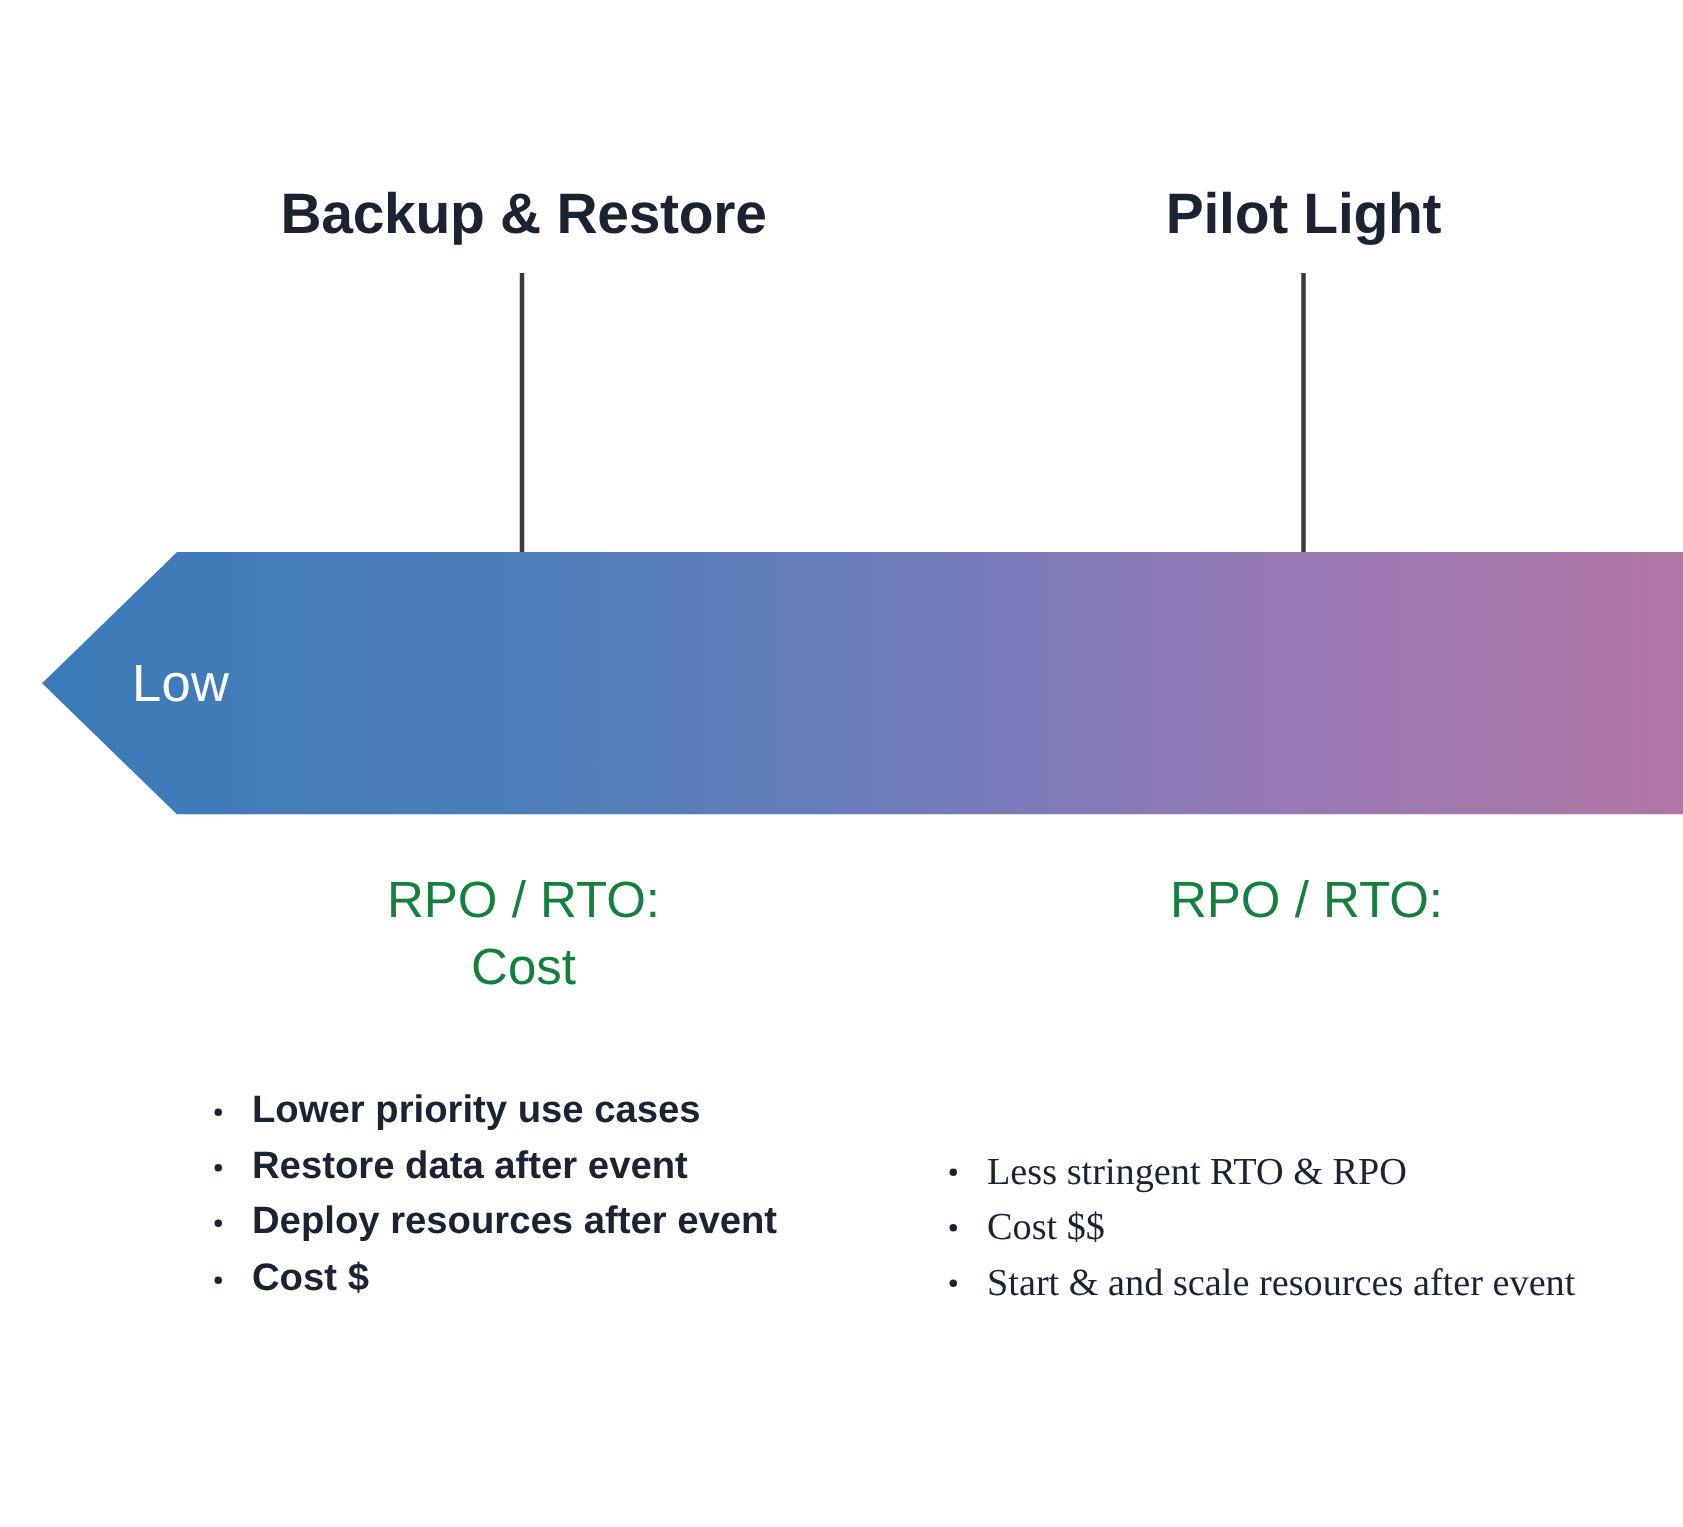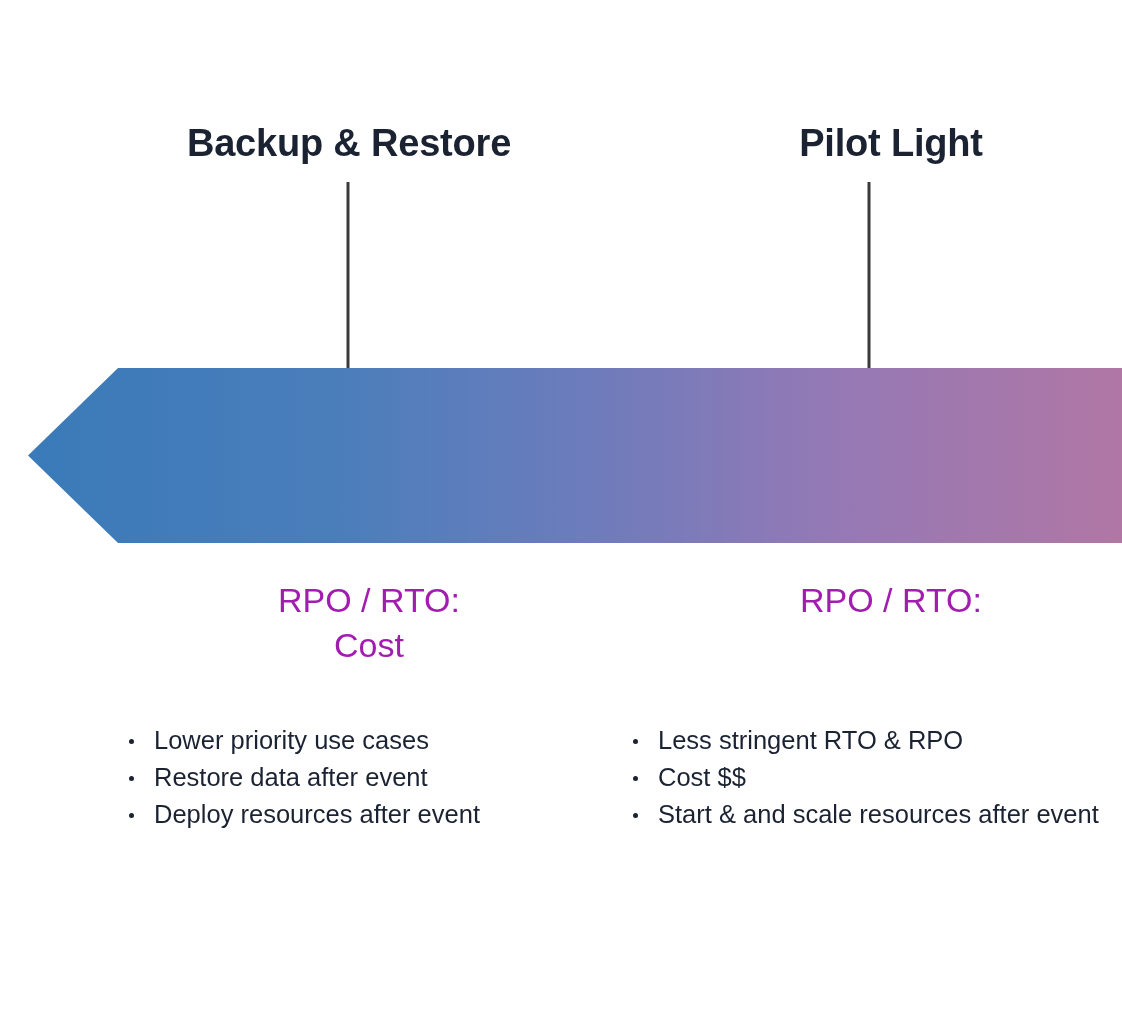--- a/index.html
+++ b/index.html
@@ -70,26 +70,25 @@
     color: #ffffff;
     letter-spacing: 0.2px;
     line-height: 1;
   }
 
   
   .rpo-block {
     position: absolute;
     transform: translateX(-50%);
     text-align: center;
-    color: #a21caf;
+    color: #15803d;
     font-size: 34px;
     font-weight: 400;
     line-height: 1.32;
     white-space: nowrap;
-    margin-left: 20px;
   }
   .rpo-line { display: block; }
 
   
   .bullets {
     position: absolute;
     font-size: 25.5px;
     line-height: 1.38;
     color: #1b2332;
     list-style: none;
@@ -112,64 +111,68 @@
     border-radius: 50%;
   }
 </style>
 </head>
 <body>
 
 <div id="stage">
 
   <div class="strategy-title" style="left:349px; top:124px;">Backup &amp; Restore</div>
 
-  <div class="strategy-title" style="left:891px; top:124px;">Pilot Light</div>
+  <div class="strategy-title" style="left:869px; top:124px;">Pilot Light</div>
 
   <div class="tick-line" style="left:348px; top:182px; height:310px;"></div>
 
   <div class="tick-line" style="left:869px; top:182px; height:310px;"></div>
 
   <div id="continuum-arrow">
     <svg viewBox="0 0 1122 175" preserveAspectRatio="none" xmlns="http://www.w3.org/2000/svg">
       <defs>
         <linearGradient id="continuumGrad" x1="0" y1="0" x2="1" y2="0">
           <stop offset="0.00" stop-color="#3a7ab8"></stop>
           <stop offset="0.28" stop-color="#4a7ebb"></stop>
           <stop offset="0.50" stop-color="#6b7cbc"></stop>
           <stop offset="0.74" stop-color="#9579b5"></stop>
           <stop offset="1.00" stop-color="#b077a4"></stop>
         </linearGradient>
       </defs>
       <path d="M 118,0 L 1122,0 L 1122,175 L 118,175 L 28,87.5 Z" fill="url(#continuumGrad)"></path>
     </svg>
   </div>
 
+  <div class="scale-label-low">Low</div>
 
   <div class="rpo-block" style="left:349px; top:578px;">
     <span class="rpo-line">RPO / RTO:</span>
     <span class="rpo-line">Cost</span>
   </div>
 
   <div class="rpo-block" style="left:871px; top:578px;">
     <span class="rpo-line">RPO / RTO:</span>
   </div>
 
-  <ul class="bullets" style="left:124px; top:723px; width:470px;">
+  <ul class="bullets" style="left:138px; top:723px; width:470px;font-weight:bold;">
     <li>
       <span>Lower priority use cases</span>
     </li>
     <li>
       <span>Restore data after event</span>
     </li>
     <li>
       <span>Deploy resources after event</span>
     </li>
+    <li>
+      <span>Cost $</span>
+    </li>
   </ul>
 
-  <ul class="bullets" style="left:628px; top:723px; width:472px;">
+  <ul class="bullets" style="left:628px; top:763px; width:472px;font-family:Liberation Serif, serif;">
     <li>
       <span>Less stringent RTO &amp; RPO</span>
     </li>
     <li>
       <span>Cost $$</span>
     </li>
     <li>
       <span>Start &amp; and scale resources after event</span>
     </li>
   </ul>

